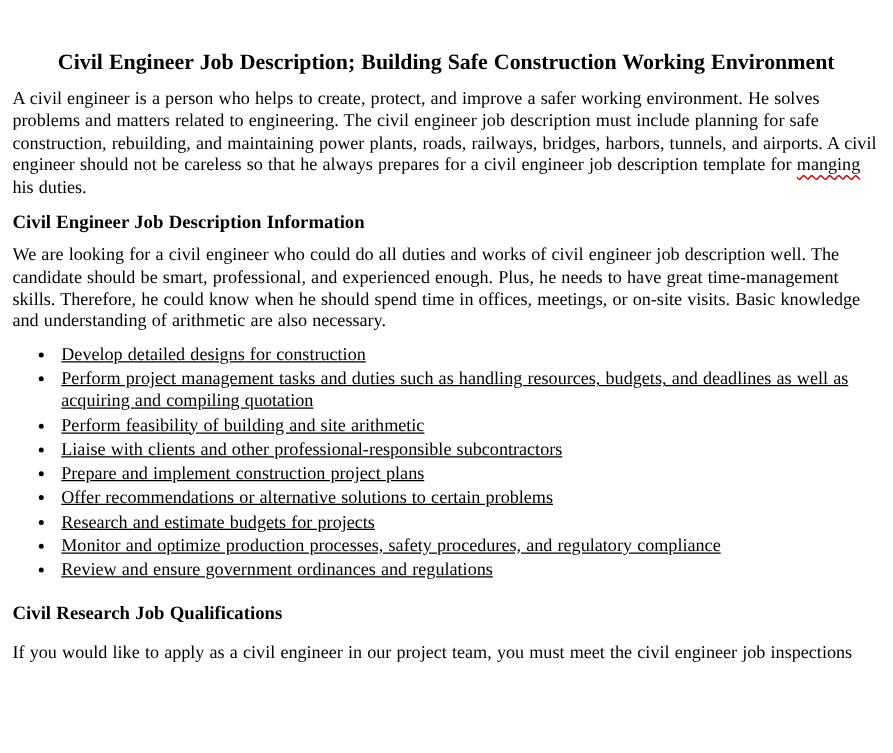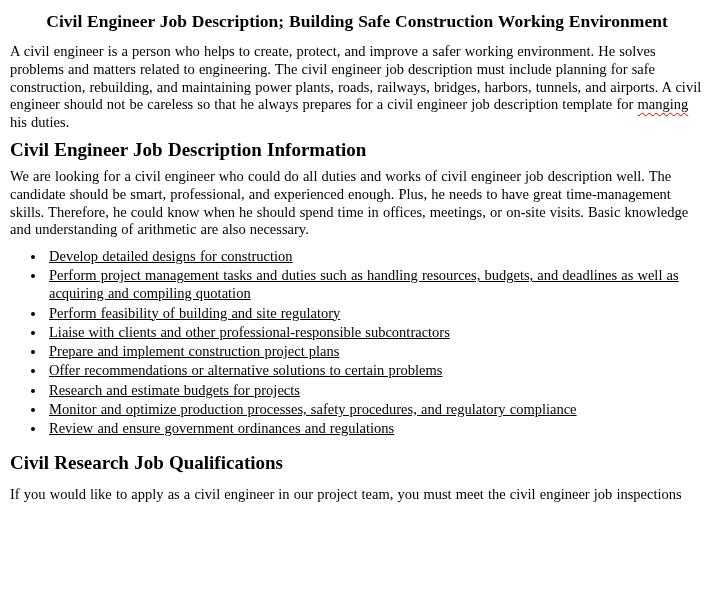--- a/index.html
+++ b/index.html
@@ -13,30 +13,31 @@
     font-family: "Liberation Serif", "DejaVu Serif", serif;
     font-size: 14.5px;
     line-height: 17.8px;
     word-spacing: 0.5px;
   }
   .page {
     width: 714px;
     height: 504px;
     padding: 0 10px;
     overflow: hidden;
+    margin-top: 28px;
   }
   h1.doc-title {
     font-size: 17.5px;
     line-height: 22px;
     font-weight: bold;
     text-align: center;
     margin: 10px 0 11px 0;
   }
   h2.section-heading {
-    font-size: 19px;
+    font-size: 15px;
     line-height: 18px;
     font-weight: bold;
     margin: 9px 0;
   }
   h2.section-heading.qualifications {
     margin-top: 16px;
     margin-bottom: 14px;
   }
   p.paragraph {
     margin: 0 0 9px 0;
@@ -68,21 +69,21 @@
 
   <h2 class="section-heading">Civil Engineer Job Description Information</h2>
 
   <p class="paragraph">We are looking for a civil engineer who could do all duties and works of civil engineer job description well. The candidate should be smart, professional, and experienced enough. Plus, he needs to have great time-management skills. Therefore, he could know when he should spend time in offices, meetings, or on-site visits. Basic knowledge and understanding of arithmetic are also necessary.</p>
 
 
 
   <ul class="bullet-list">
     <li>Develop detailed designs for construction</li>
     <li>Perform project management tasks and duties such as handling resources, budgets, and deadlines as well as acquiring and compiling quotation</li>
-    <li>Perform feasibility of building and site regulatory</li>
+    <li>Perform feasibility of building and site arithmetic</li>
     <li>Liaise with clients and other professional-responsible subcontractors</li>
     <li>Prepare and implement construction project plans</li>
     <li>Offer recommendations or alternative solutions to certain problems</li>
     <li>Research and estimate budgets for projects</li>
     <li>Monitor and optimize production processes, safety procedures, and regulatory compliance</li>
     <li>Review and ensure government ordinances and regulations</li>
   </ul>
 
   <h2 class="section-heading qualifications">Civil Research Job Qualifications</h2>
 

